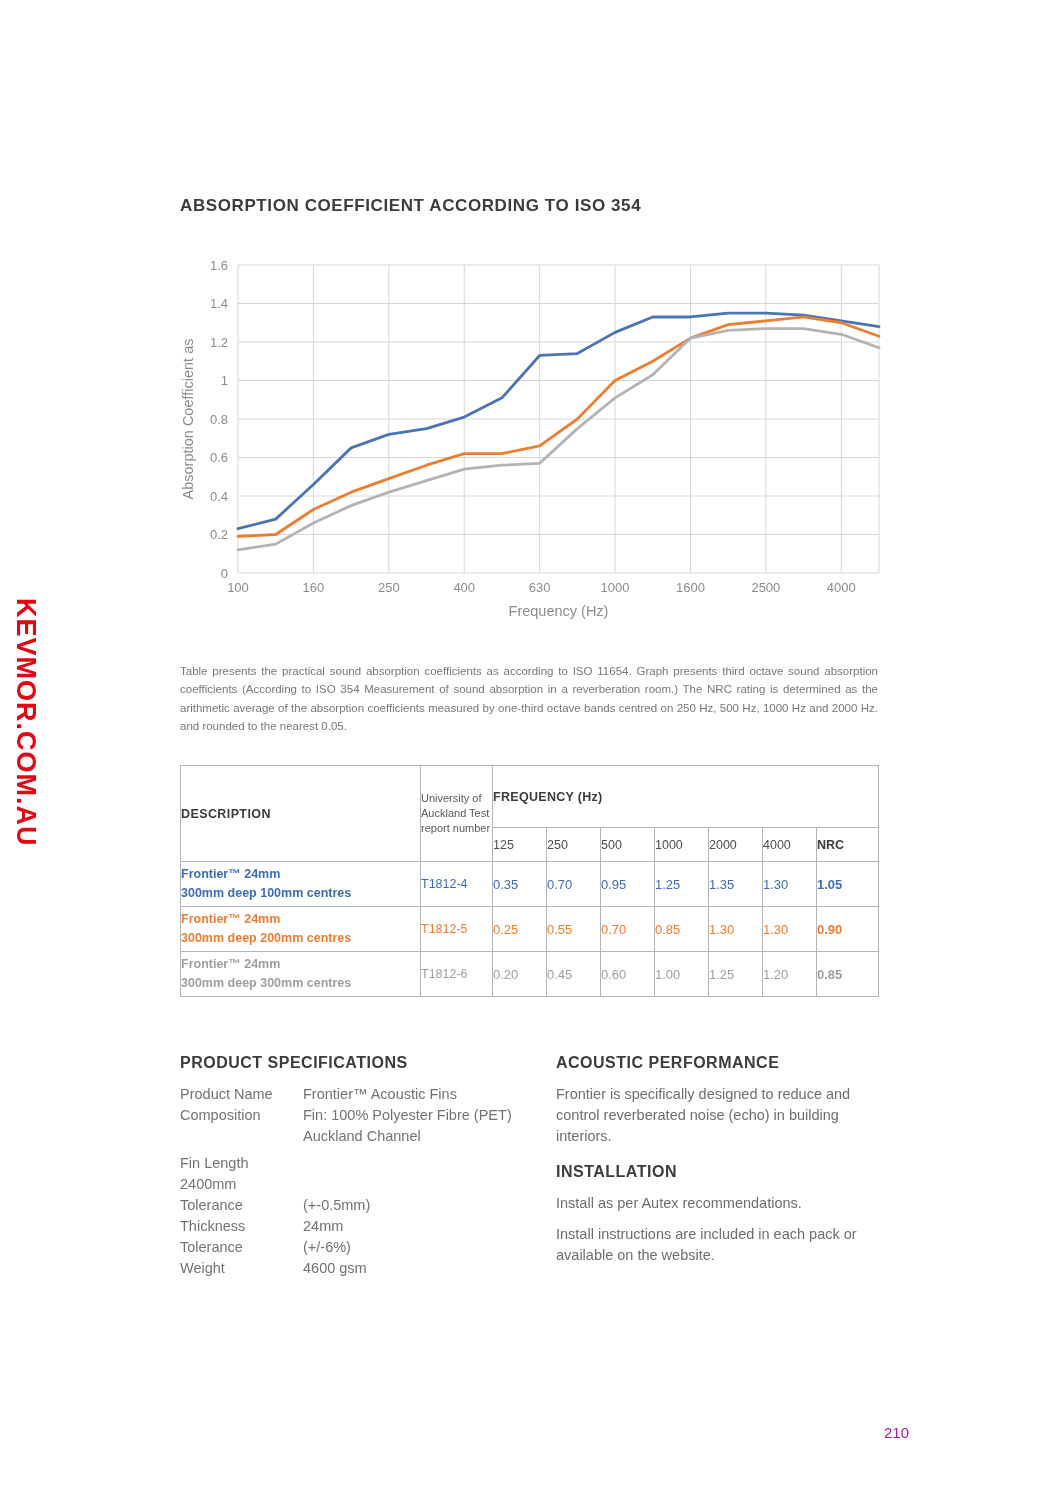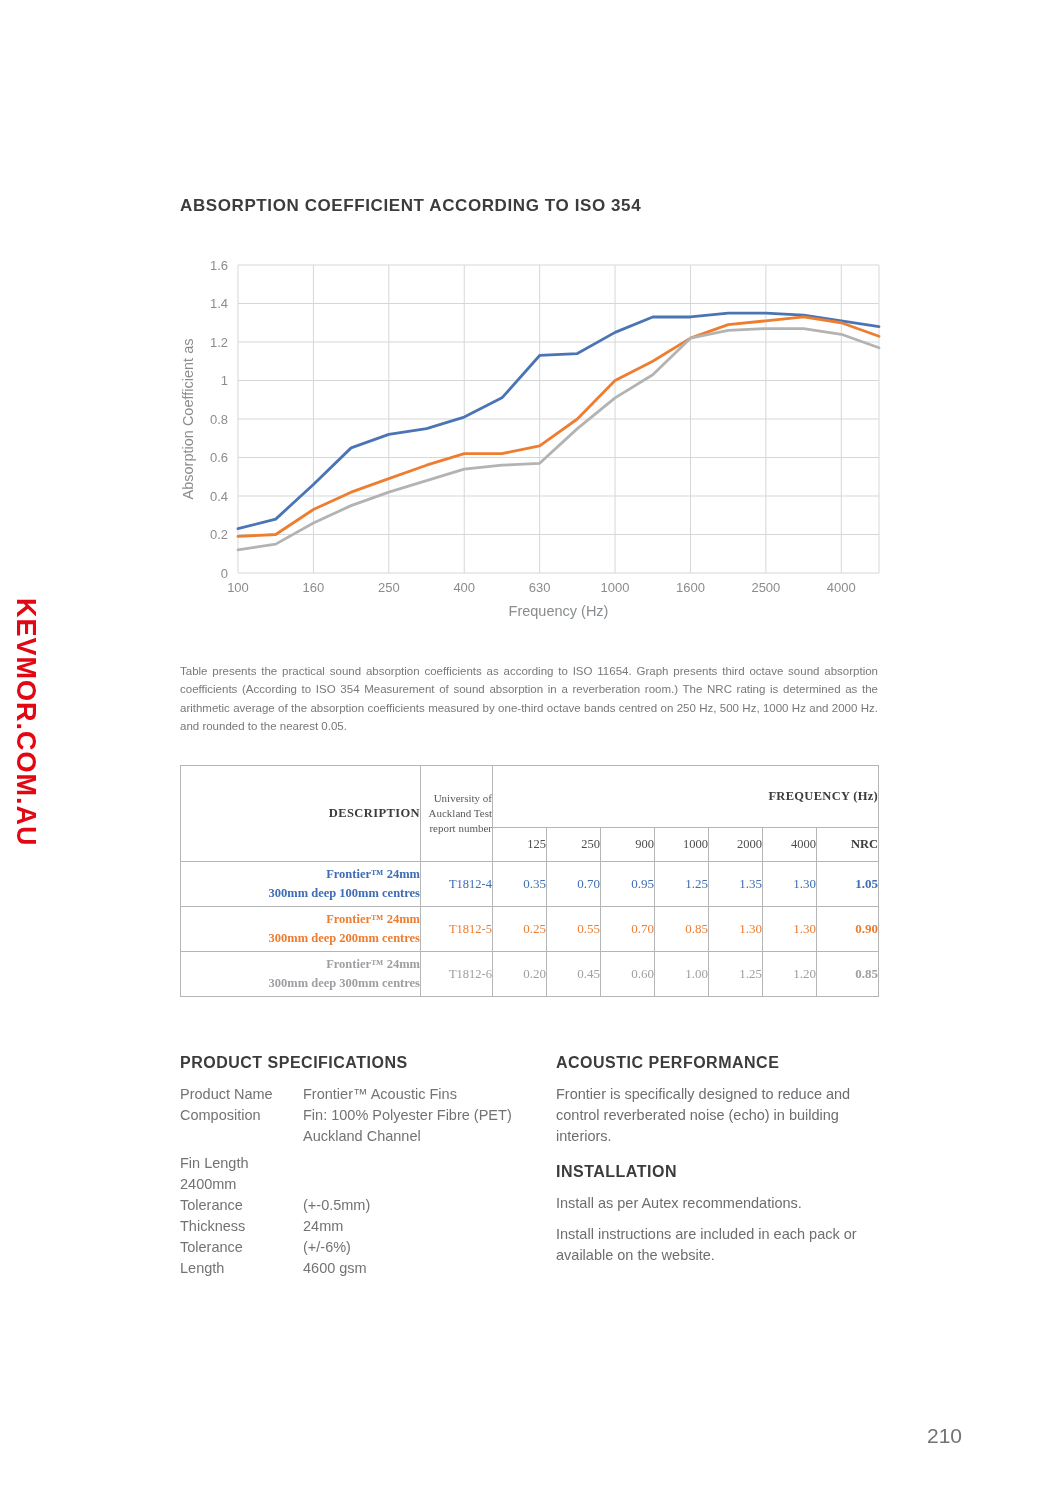--- a/index.html
+++ b/index.html
@@ -19,23 +19,22 @@
   #chart-svg { position:absolute; left:180px; top:247px; width:710px; height:400px; }
   .caption {
     position:absolute; left:180px; top:662px; width:698px;
     font-size:11.5px; line-height:1.6; color:#77787b; text-align:justify; margin:0;
   }
   .data-table {
     position:absolute; left:180px; top:765px; width:698px;
     border-collapse:collapse; table-layout:fixed;
   }
   .data-table th, .data-table td {
-    border:1px solid #b4b5b7; text-align:right; vertical-align:middle; padding:0;
+    border:1px solid #b4b5b7; text-align:left; vertical-align:middle; padding:0;
     background:#ffffff;
-    font-family:Liberation Serif, serif;
   }
   .hrow1 { height:62px; }
   .hrow2 { height:34px; }
   .data-table tbody tr { height:45px; }
   .desc-h { font-size:12.5px; font-weight:bold; color:#3c3c3c; letter-spacing:0.4px; }
   .report-h { font-size:11px; font-weight:normal; color:#58595b; line-height:1.35; padding:0 5px; }
   .freq-h { font-size:12.5px; font-weight:bold; color:#3c3c3c; letter-spacing:0.3px; }
   .num-h { font-size:12.5px; font-weight:normal; color:#4d4e50; }
   .nrc-h { font-size:12.5px; font-weight:bold; color:#3c3c3c; }
   .data-table tbody td { font-size:13px; }
@@ -47,21 +46,21 @@
   }
   .specs { position:absolute; left:180px; top:1054px; width:370px; }
   .spec-row { display:flex; font-size:14.5px; color:#737373; line-height:21px; }
   .spec-label { width:123px; flex:none; }
   .spec-value { flex:1; }
   .gap-top { margin-top:6px;flex-direction:column; }
   .acoustic { position:absolute; left:556px; top:1054px; width:300px; }
   .install  { position:absolute; left:556px; top:1163px; width:326px; }
   .body-text { font-size:14.5px; color:#6d6e71; line-height:1.45; margin:12px 0 0 0; }
   .body-text + .body-text { margin-top:10px; }
-  .page-number { position:absolute; left:927px; top:1424px; font-size:21px; color:#737373; }
+  .page-number { position:absolute; left:884px; top:1424px; font-size:15px; color:#a21caf; }
 </style>
 </head>
 <body>
 
 <div class="page">
 
   <div class="side-text">KEVMOR.COM.AU</div>
 
   <div class="doc-title">ABSORPTION COEFFICIENT ACCORDING TO ISO 354</div>
 
@@ -126,21 +125,21 @@
     </colgroup>
     <thead>
       <tr class="hrow1">
         <th rowspan="2" class="desc-h">DESCRIPTION</th>
         <th rowspan="2" class="report-h">University of Auckland Test report number</th>
         <th colspan="7" class="freq-h">FREQUENCY (Hz)</th>
       </tr>
       <tr class="hrow2">
         <th class="num-h">125</th>
         <th class="num-h">250</th>
-        <th class="num-h">900</th>
+        <th class="num-h">500</th>
         <th class="num-h">1000</th>
         <th class="num-h">2000</th>
         <th class="num-h">4000</th>
         <th class="nrc-h">NRC</th>
       </tr>
     </thead>
     <tbody>
       <tr style="color: rgb(62, 109, 181);">
         <td class="desc">
           <div>Frontier™ 24mm</div>
@@ -210,21 +209,21 @@
     </div>
     <div class="spec-row">
       <span class="spec-label">Thickness</span>
       <span class="spec-value">24mm</span>
     </div>
     <div class="spec-row">
       <span class="spec-label">Tolerance</span>
       <span class="spec-value">(+/-6%)</span>
     </div>
     <div class="spec-row">
-      <span class="spec-label">Length</span>
+      <span class="spec-label">Weight</span>
       <span class="spec-value">4600 gsm</span>
     </div>
   </div>
 
   <div class="acoustic">
     <h3 class="sec-title">ACOUSTIC PERFORMANCE</h3>
     <p class="body-text">Frontier is specifically designed to reduce and control reverberated noise (echo) in building interiors.</p>
   </div>
 
   <div class="install">

